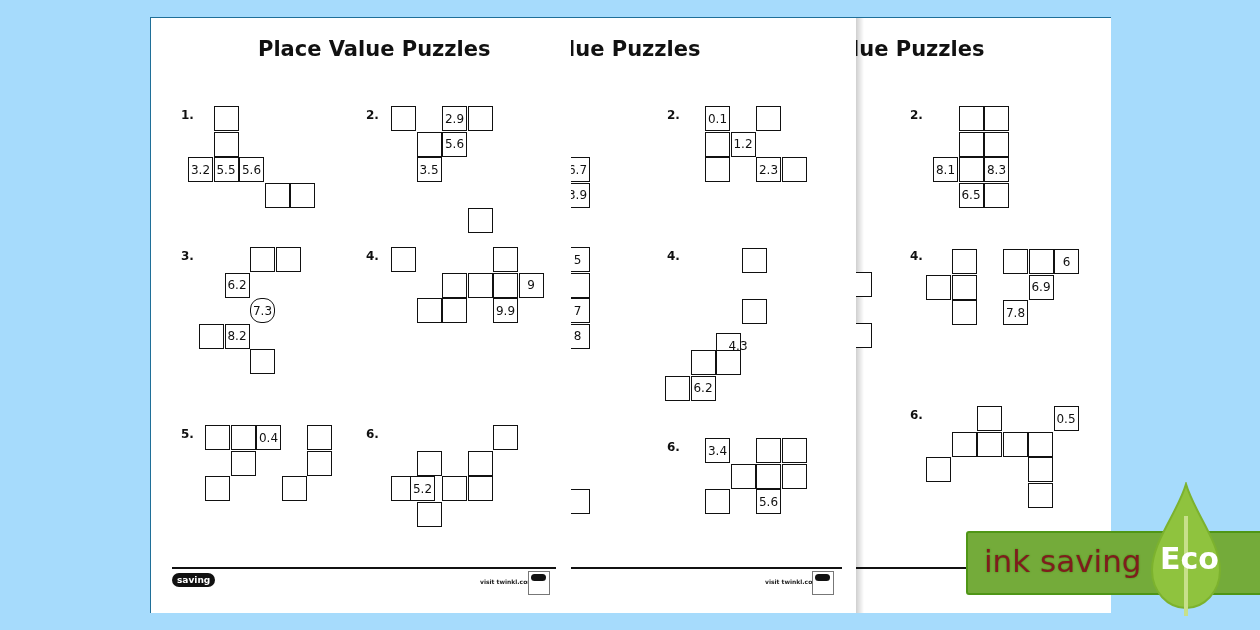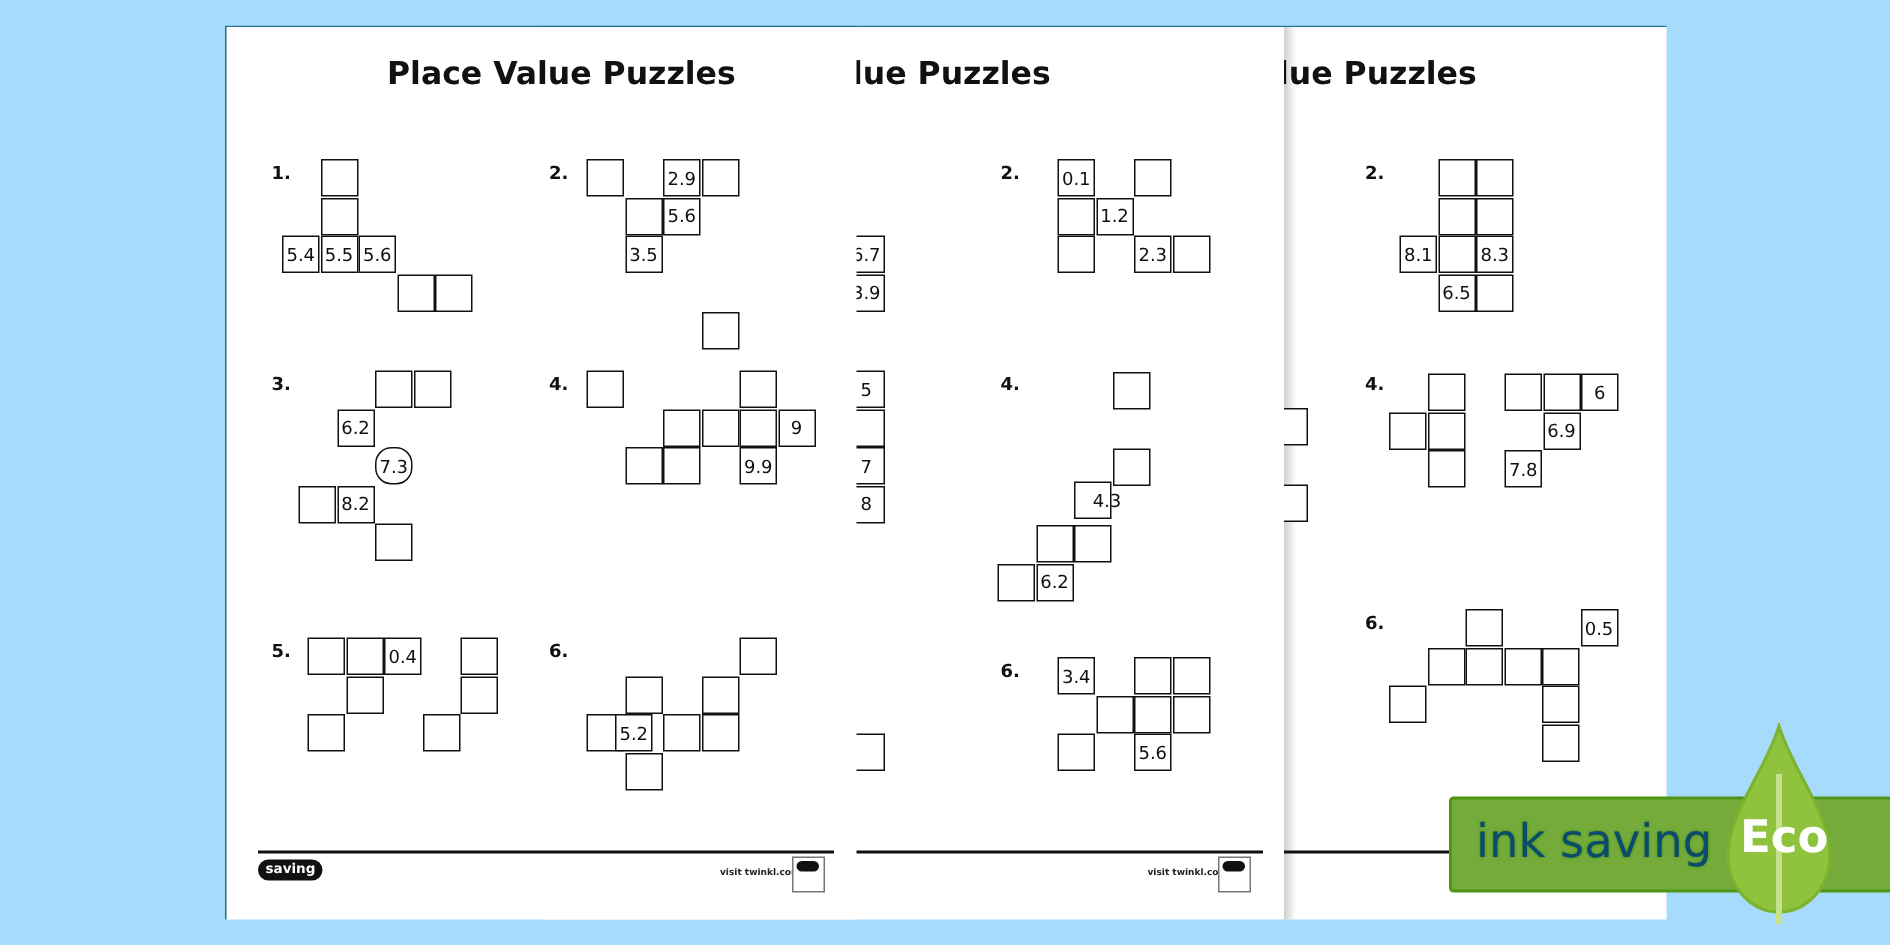--- a/index.html
+++ b/index.html
@@ -9,21 +9,21 @@
   .title{position:absolute;font-weight:bold;font-size:21px;color:#111;white-space:nowrap;}
   .num{position:absolute;font-size:12px;font-weight:bold;color:#111;}
   .cell{position:absolute;width:25px;height:25px;border:1.4px solid #111;box-sizing:border-box;background:#fff;font-size:12px;color:#111;display:flex;align-items:center;justify-content:center;}
   .footer-line{position:absolute;height:2px;background:#111;}
   .logo{position:absolute;background:#111;color:#fff;font-size:9px;font-weight:bold;border-radius:10px;padding:2px 5px;}
   .url{position:absolute;font-size:6px;font-weight:bold;color:#222;}
   .badge{position:absolute;width:20px;height:22px;border:1px solid #777;background:#fff;}
   .badge::before{content:"";position:absolute;left:2px;top:2px;width:15px;height:7px;border-radius:6px;background:#111;}
   .tiny{position:absolute;font-size:4px;color:#aaa;}
   .eco-bar{position:absolute;left:966px;top:531px;width:300px;height:64px;background:#74ab3a;border:2px solid #4f9616;border-radius:3px;box-sizing:border-box;}
-  .eco-text{position:absolute;left:984px;top:543px;font-size:31px;color:#0c4a6e;font-family:"DejaVu Sans",sans-serif;text-shadow:0 0 2px #3a8a10;}
+  .eco-text{position:absolute;left:984px;top:543px;font-size:31px;color:#7f1d1d;font-family:"DejaVu Sans",sans-serif;text-shadow:0 0 2px #3a8a10;}
   .drop{position:absolute;left:1148px;top:482px;}
   .eco-word{position:absolute;left:1160px;top:541px;font-size:30px;font-weight:bold;color:#fff;font-family:"DejaVu Sans",sans-serif;}
 </style>
 </head>
 <body>
 
 <div id="root">
     <div style="position: absolute; left: 0px; top: 0px; width: 1260px; height: 630px; clip-path: inset(17px 149px 17px 855px);">
       <div class="page" style="left: 855px; top: 17px; width: 256px; height: 596px;">
         <div class="shade"></div>
@@ -79,21 +79,21 @@
       <div class="cell" style="left: 705px; top: 106px;">0.1</div>
       <div class="cell" style="left: 756px; top: 106px;"></div>
       <div class="cell" style="left: 705px; top: 131.5px;"></div>
       <div class="cell" style="left: 730.5px; top: 131.5px;">1.2</div>
       <div class="cell" style="left: 705px; top: 157px;"></div>
       <div class="cell" style="left: 756px; top: 157px;">2.3</div>
       <div class="cell" style="left: 781.5px; top: 157px;"></div>
       <div class="num" style="left: 667px; top: 249px;">4.</div>
       <div class="cell" style="left: 741.5px; top: 248px;"></div>
       <div class="cell" style="left: 741.5px; top: 299px;"></div>
-      <div class="cell" style="left: 716px; top: 321px; padding-left: 19px;">4.3</div>
+      <div class="cell" style="left: 716px; top: 333px; padding-left: 19px;">4.3</div>
       <div class="cell" style="left: 690.5px; top: 350px;"></div>
       <div class="cell" style="left: 716px; top: 350px;"></div>
       <div class="cell" style="left: 665px; top: 375.5px;"></div>
       <div class="cell" style="left: 690.5px; top: 375.5px;">6.2</div>
       <div class="num" style="left: 667px; top: 440px;">6.</div>
       <div class="cell" style="left: 705px; top: 438px;">3.4</div>
       <div class="cell" style="left: 756px; top: 438px;"></div>
       <div class="cell" style="left: 781.5px; top: 438px;"></div>
       <div class="cell" style="left: 730.5px; top: 463.5px;"></div>
       <div class="cell" style="left: 756px; top: 463.5px;"></div>
@@ -104,21 +104,21 @@
       <div class="url" style="left: 765px; top: 578px;">visit twinkl.com.au</div>
       <div class="badge" style="left: 812px; top: 571px;"></div>
       <div class="tiny" style="left: 810px; top: 558px;"></div>
     </div>
     <div style="position: absolute; left: 0px; top: 0px; width: 1260px; height: 630px; clip-path: inset(17px 689px 17px 150px);">
       <div class="page" style="left: 150px; top: 17px; width: 421px; height: 596px;"></div>
       <div class="title" style="left: 258px; top: 37px;">Place Value Puzzles</div>
       <div class="num" style="left: 181px; top: 108px;">1.</div>
       <div class="cell" style="left: 213.5px; top: 106px;"></div>
       <div class="cell" style="left: 213.5px; top: 131.5px;"></div>
-      <div class="cell" style="left: 188px; top: 157px;">5.4</div>
+      <div class="cell" style="left: 188px; top: 157px;">3.2</div>
       <div class="cell" style="left: 213.5px; top: 157px;">5.5</div>
       <div class="cell" style="left: 239px; top: 157px;">5.6</div>
       <div class="cell" style="left: 264.5px; top: 182.5px;"></div>
       <div class="cell" style="left: 290px; top: 182.5px;"></div>
       <div class="num" style="left: 366px; top: 108px;">2.</div>
       <div class="cell" style="left: 391px; top: 106px;"></div>
       <div class="cell" style="left: 442px; top: 106px;">2.9</div>
       <div class="cell" style="left: 467.5px; top: 106px;"></div>
       <div class="cell" style="left: 416.5px; top: 131.5px;"></div>
       <div class="cell" style="left: 442px; top: 131.5px;">5.6</div>

